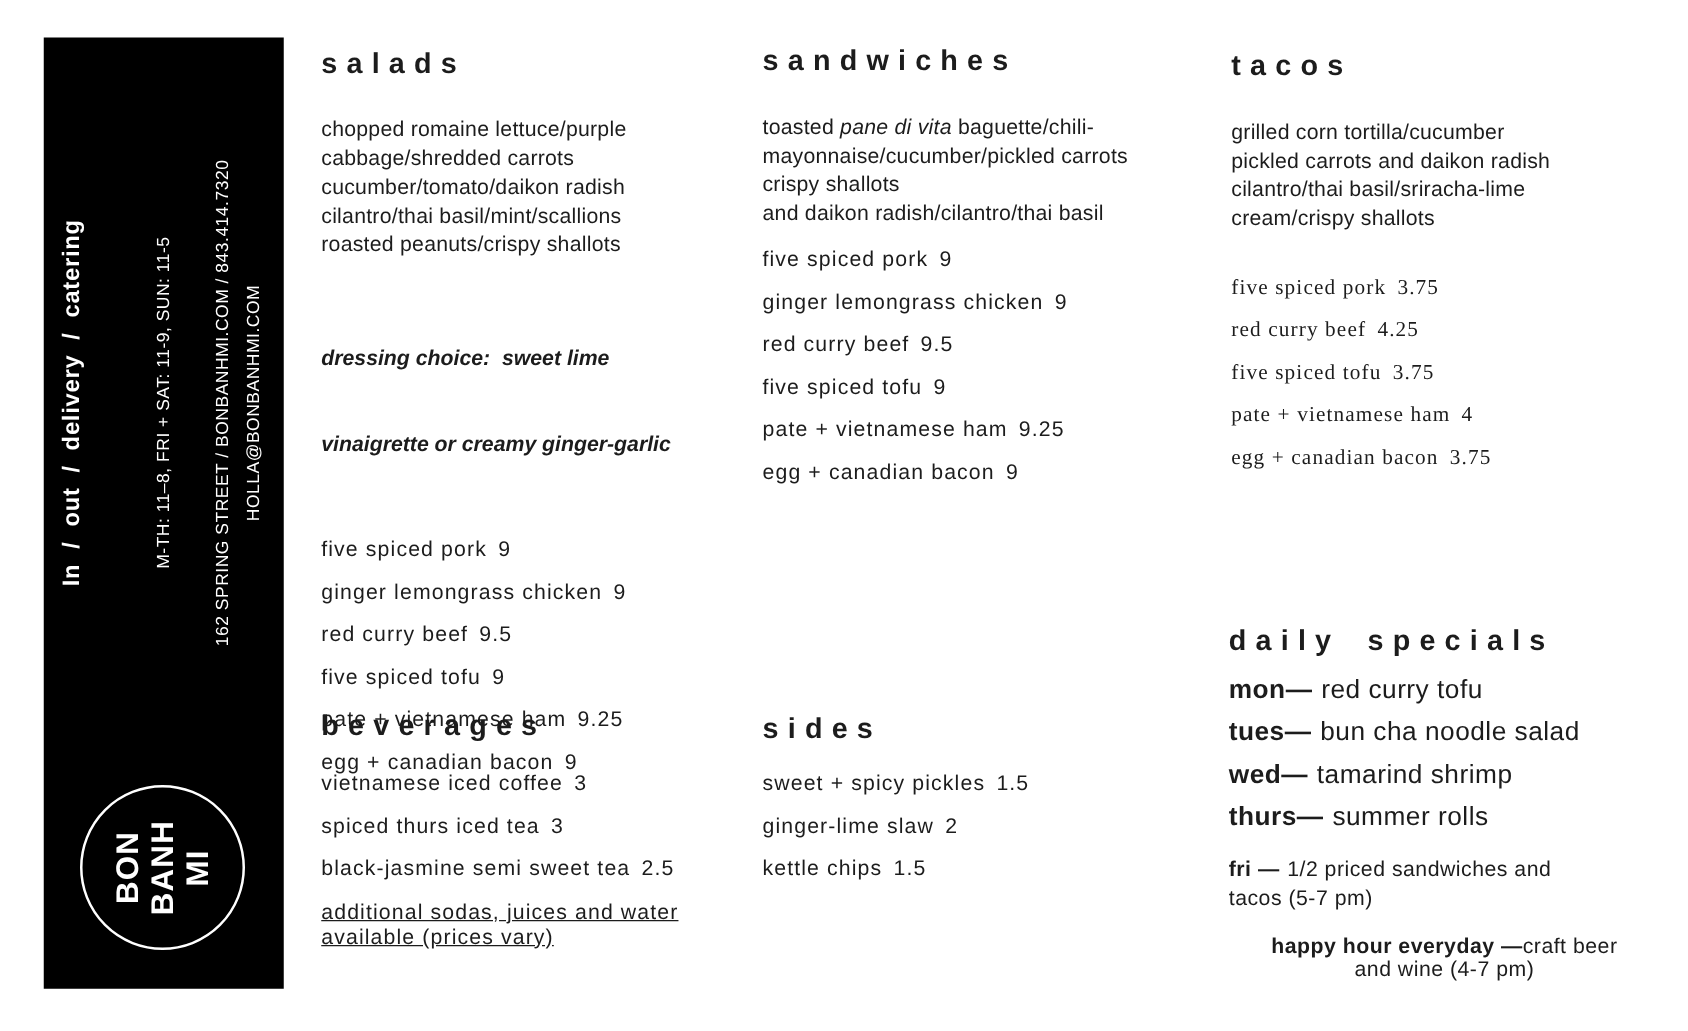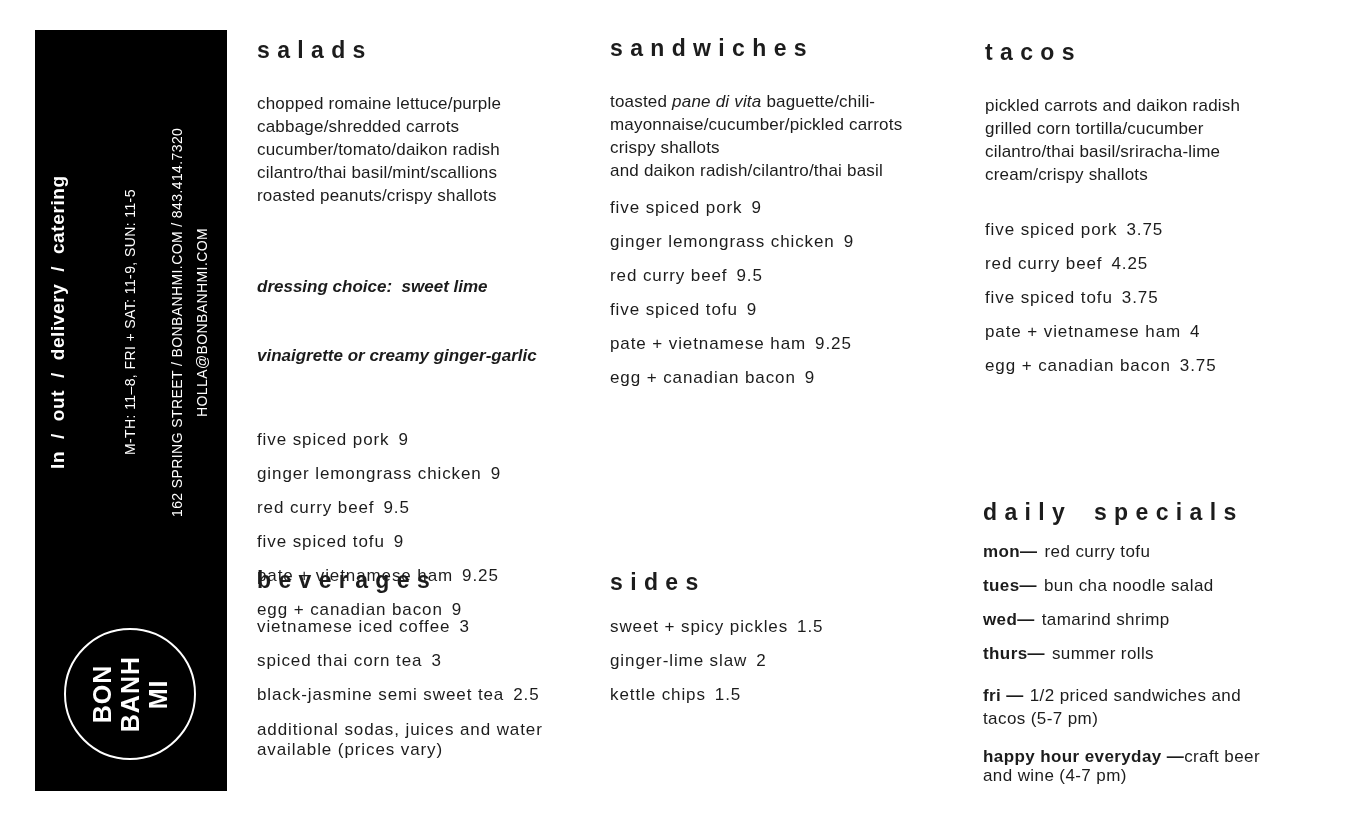--- a/index.html
+++ b/index.html
@@ -69,36 +69,36 @@
   }
   .desc { margin-top: 28px; font-size: 17px; line-height: 23px; letter-spacing: 0.2px; }
   .note {
     margin-top: 22px;
     font-size: 17px; line-height: 23px;
     font-weight: bold; font-style: italic;
     white-space: pre-wrap;
   }
   .items { margin-top: 18px; }
   #sec-sandwiches .items { margin-top: 17px; }
-  #sec-tacos .items      { margin-top: 35px; }
+  #sec-tacos .items      { margin-top: 35px; font-family: Liberation Serif, serif; }
   #sec-beverages .items  { margin-top: 24px; }
   #sec-sides .items      { margin-top: 22px; }
 
   .item { font-size: 17px; line-height: 18px; margin-bottom: 16px; letter-spacing: 0.9px; }
   .item-price { margin-left: 9px; }
 
-  .bev-note { margin-top: 16px; font-size: 17px; line-height: 19.5px; letter-spacing: 0.9px; }
+  .bev-note { margin-top: 16px; font-size: 17px; line-height: 19.5px; letter-spacing: 0.9px; text-decoration: underline; }
 
   .ds-items { margin-top: 17px; }
-  .ds-item { font-size: 17px; line-height: 18px; margin-bottom: 16px; letter-spacing: 0.4px; }
+  .ds-item { font-size: 21px; line-height: 18px; margin-bottom: 16px; letter-spacing: 0.4px; }
   .ds-day { font-weight: bold; }
   .ds-text { margin-left: 7px; }
   .ds-fri { margin-top: 21px; font-size: 17px; line-height: 23px; letter-spacing: 0.4px; }
   .ds-fri .ds-text { margin-left: 6px; }
-  .ds-happy { margin-top: 17px; font-size: 17px; line-height: 19px; letter-spacing: 0.4px; }
+  .ds-happy { margin-top: 17px; font-size: 17px; line-height: 19px; letter-spacing: 0.4px; text-align: center; }
 </style>
 </head>
 <body>
 
 <div class="menu-page">
 
   <div class="sidebar">
     <div class="vtext v-services">In / out / delivery / catering</div>
     <div class="vtext v-hours">M-TH: 11–8, FRI + SAT: 11-9, SUN: 11-5</div>
     <div class="vtext v-contact">
@@ -151,39 +151,39 @@
       <div class="item"><span class="item-name">red curry beef</span><span class="item-price">9.5</span></div>
       <div class="item"><span class="item-name">five spiced tofu</span><span class="item-price">9</span></div>
       <div class="item"><span class="item-name">pate + vietnamese ham</span><span class="item-price">9.25</span></div>
       <div class="item"><span class="item-name">egg + canadian bacon</span><span class="item-price">9</span></div>
     </div>
   </div>
 
   <div class="section" id="sec-tacos">
     <h2 class="section-title">tacos</h2>
     <div class="desc">
+      <div>grilled corn tortilla/cucumber</div>
       <div>pickled carrots and daikon radish</div>
-      <div>grilled corn tortilla/cucumber</div>
       <div>cilantro/thai basil/sriracha-lime</div>
       <div>cream/crispy shallots</div>
     </div>
     <div class="items">
       <div class="item"><span class="item-name">five spiced pork</span><span class="item-price">3.75</span></div>
       <div class="item"><span class="item-name">red curry beef</span><span class="item-price">4.25</span></div>
       <div class="item"><span class="item-name">five spiced tofu</span><span class="item-price">3.75</span></div>
       <div class="item"><span class="item-name">pate + vietnamese ham</span><span class="item-price">4</span></div>
       <div class="item"><span class="item-name">egg + canadian bacon</span><span class="item-price">3.75</span></div>
     </div>
   </div>
 
   <div class="section" id="sec-beverages">
     <h2 class="section-title">beverages</h2>
     <div class="items">
       <div class="item"><span class="item-name">vietnamese iced coffee</span><span class="item-price">3</span></div>
-      <div class="item"><span class="item-name">spiced thai corn tea</span><span class="item-price">3</span></div>
+      <div class="item"><span class="item-name">spiced thurs iced tea</span><span class="item-price">3</span></div>
       <div class="item"><span class="item-name">black-jasmine semi sweet tea</span><span class="item-price">2.5</span></div>
     </div>
     <div class="bev-note">
       <div>additional sodas, juices and water</div>
       <div>available (prices vary)</div>
     </div>
   </div>
 
   <div class="section" id="sec-sides">
     <h2 class="section-title">sides</h2>

